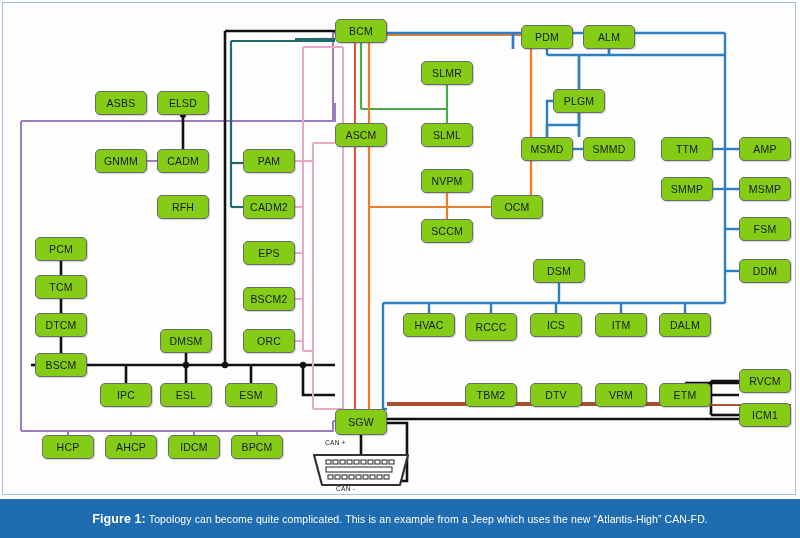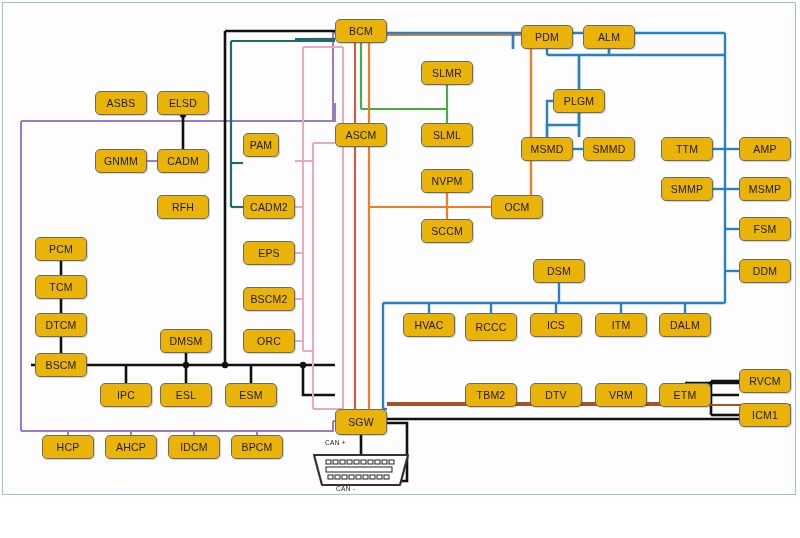--- a/index.html
+++ b/index.html
@@ -11,21 +11,21 @@
     position:absolute;left:2px;top:2px;width:794px;height:493px;
     border:1px solid #9fc0dd;background:#fdfdfd;box-sizing:border-box;
   }
 
   
   #wires{position:absolute;left:0;top:0;width:794px;height:493px;}
 
   
   .node{
     position:absolute;box-sizing:border-box;
-    background:#eab308;border:1px solid #6b6b6b;border-radius:5px;
+    background:#84cc16;border:1px solid #6b6b6b;border-radius:5px;
     color:#1a1a1a;font-size:10.5px;font-weight:400;
     display:flex;align-items:center;justify-content:center;
     letter-spacing:.2px;white-space:nowrap;
     box-shadow:1px 1px 1px rgba(0,0,0,.18);
   }
 
   
   #obd{position:absolute;left:303px;top:446px;width:110px;height:42px;}
   .canlbl{
     position:absolute;font-size:6.5px;color:#222;letter-spacing:.3px;
@@ -205,21 +205,21 @@
         <div class="node" style="left: 32px; top: 310px; width: 52px; height: 24px;">DTCM</div>
         <div class="node" style="left: 32px; top: 350px; width: 52px; height: 24px;">BSCM</div>
         <div class="node" style="left: 97px; top: 380px; width: 52px; height: 24px;">IPC</div>
         <div class="node" style="left: 157px; top: 326px; width: 52px; height: 24px;">DMSM</div>
         <div class="node" style="left: 157px; top: 380px; width: 52px; height: 24px;">ESL</div>
         <div class="node" style="left: 222px; top: 380px; width: 52px; height: 24px;">ESM</div>
         <div class="node" style="left: 39px; top: 432px; width: 52px; height: 24px;">HCP</div>
         <div class="node" style="left: 102px; top: 432px; width: 52px; height: 24px;">AHCP</div>
         <div class="node" style="left: 165px; top: 432px; width: 52px; height: 24px;">IDCM</div>
         <div class="node" style="left: 228px; top: 432px; width: 52px; height: 24px;">BPCM</div>
-        <div class="node" style="left: 240px; top: 130px; width: 36px; height: 24px;">PAM</div>
+        <div class="node" style="left: 240px; top: 146px; width: 52px; height: 24px;">PAM</div>
         <div class="node" style="left: 240px; top: 192px; width: 52px; height: 24px;">CADM2</div>
         <div class="node" style="left: 240px; top: 238px; width: 52px; height: 24px; text-align: right;">EPS</div>
         <div class="node" style="left: 240px; top: 284px; width: 52px; height: 24px;">BSCM2</div>
         <div class="node" style="left: 240px; top: 326px; width: 52px; height: 24px;">ORC</div>
         <div class="node" style="left: 332px; top: 16px; width: 52px; height: 24px;">BCM</div>
         <div class="node" style="left: 332px; top: 120px; width: 52px; height: 24px;">ASCM</div>
         <div class="node" style="left: 418px; top: 58px; width: 52px; height: 24px;">SLMR</div>
         <div class="node" style="left: 418px; top: 120px; width: 52px; height: 24px;">SLML</div>
         <div class="node" style="left: 418px; top: 166px; width: 52px; height: 24px;">NVPM</div>
         <div class="node" style="left: 418px; top: 216px; width: 52px; height: 24px;">SCCM</div>
@@ -275,14 +275,19 @@
             <rect x="71" y="26" width="5" height="4"></rect>
           <rect x="78" y="26" width="5" height="4"></rect>
         </g>
       </svg>
     </div>
     <div class="canlbl" style="left:322px;top:436px">CAN +</div>
     <div class="canlbl" style="left:333px;top:482px">CAN -</div>
 
   </div>
 
+  <div id="caption">
+    <div class="ct">
+      <span class="cnum">Figure 1:</span><span>Topology can become quite complicated.  This is an example from a Jeep which uses the new “Atlantis-High” CAN-FD.</span>
+    </div>
+  </div>
 
 </div>
 
 </body></html>

